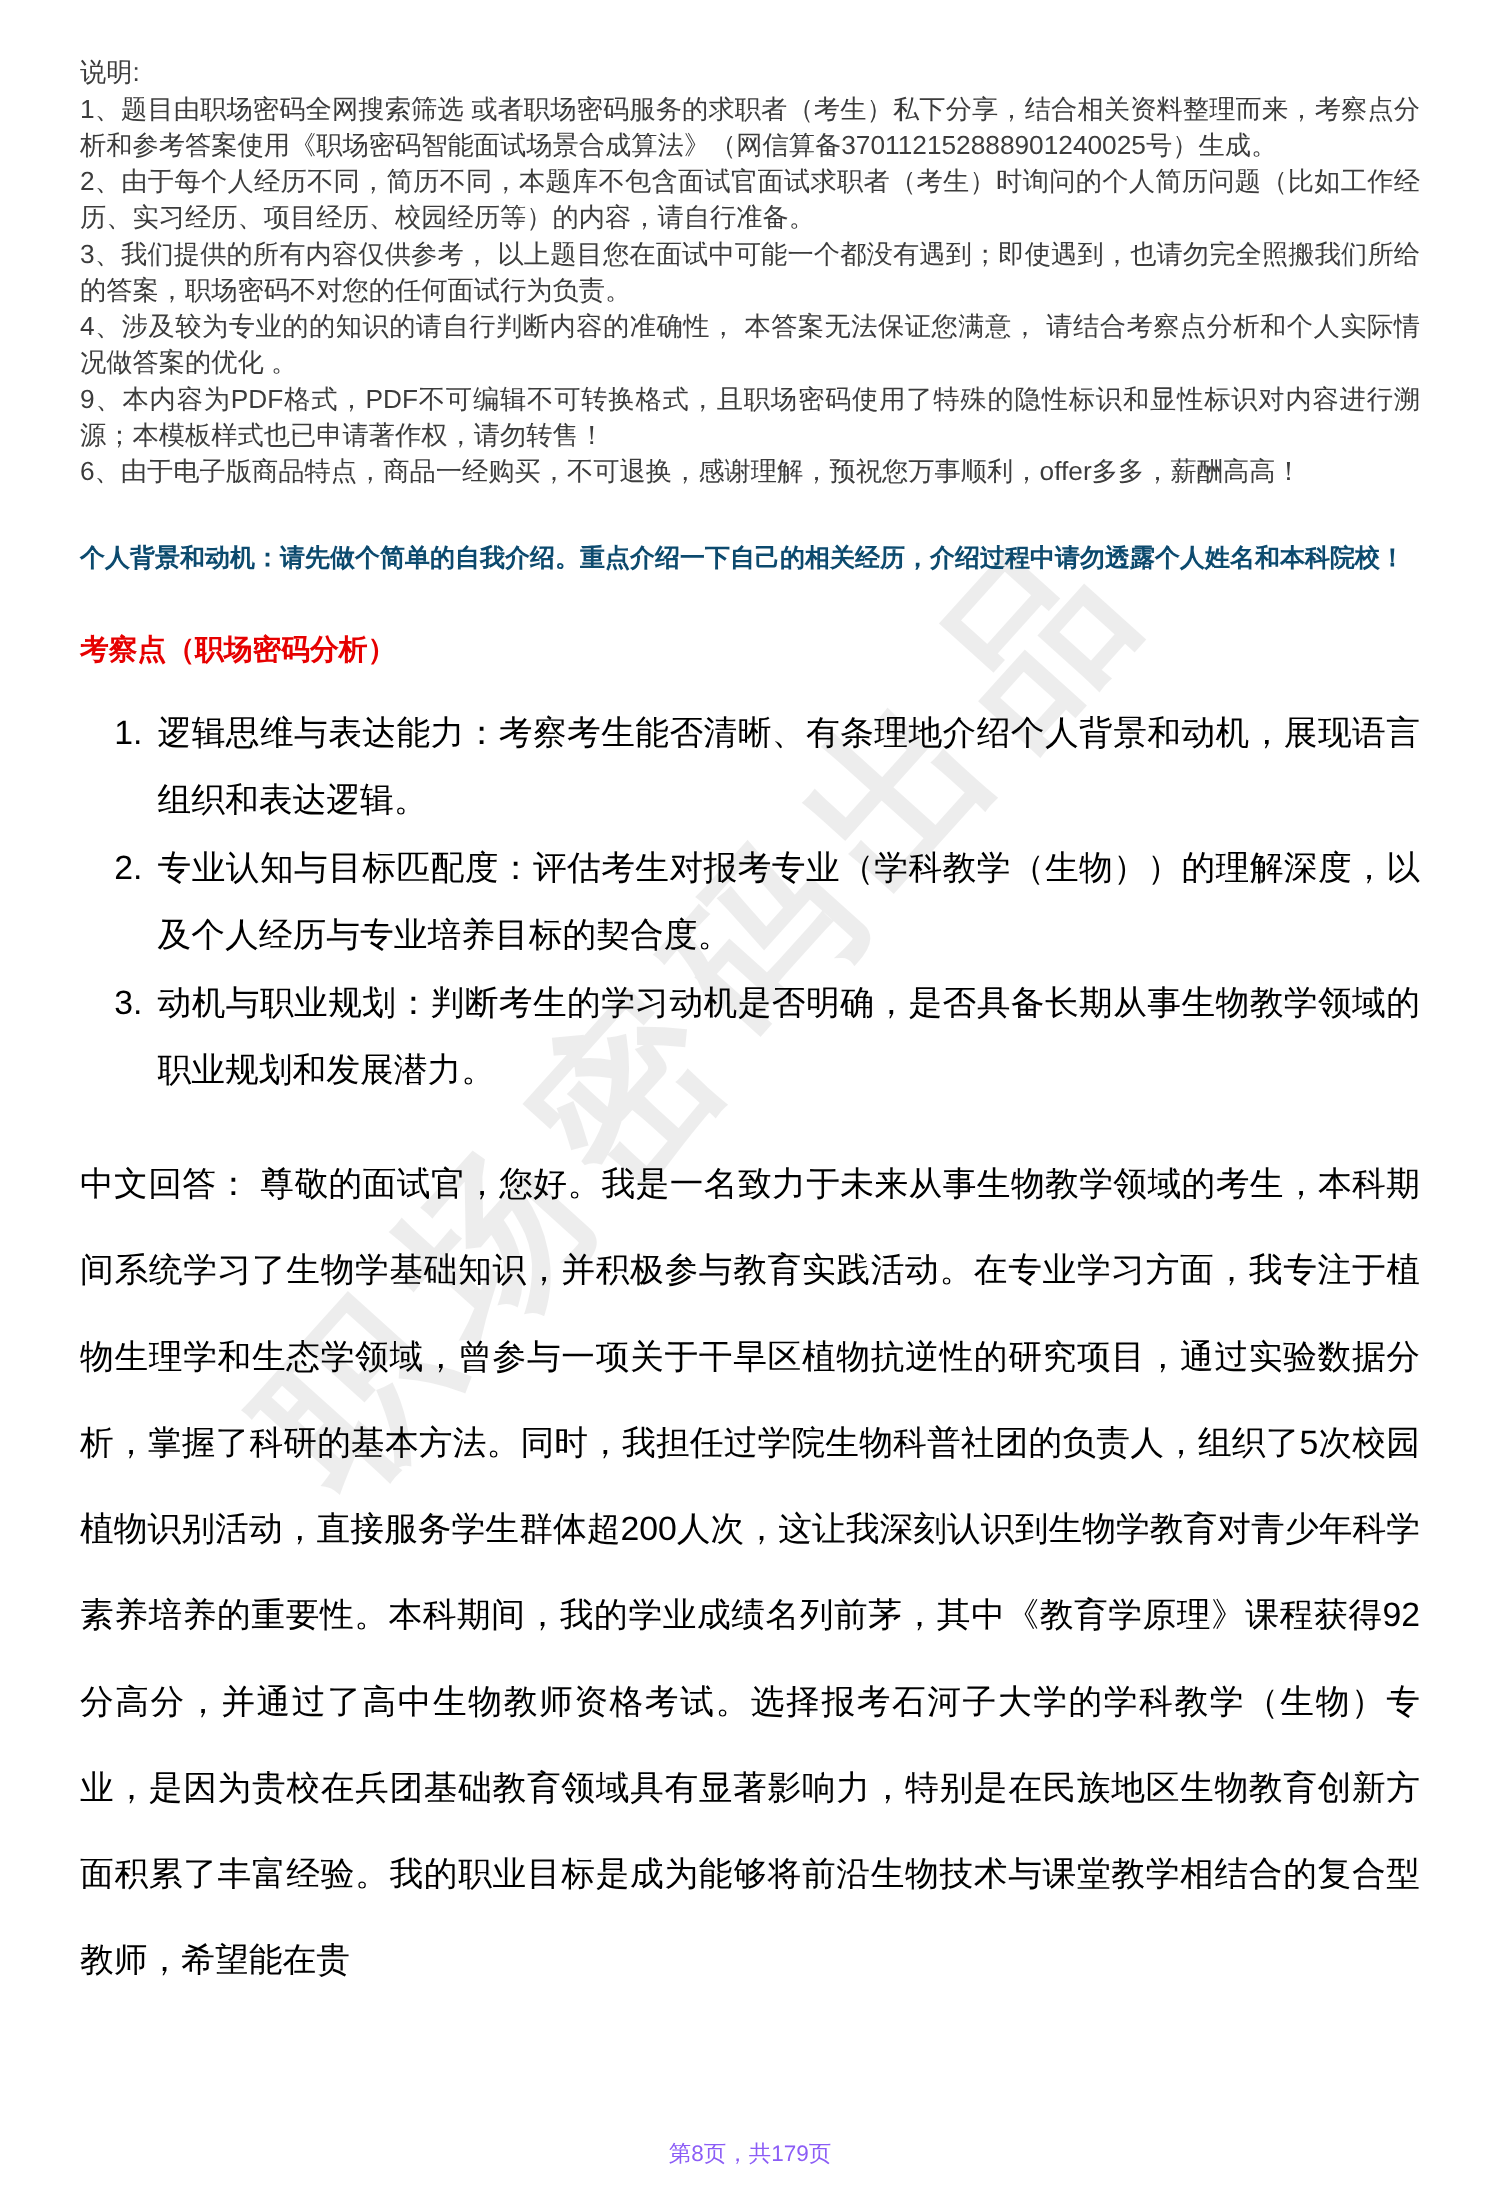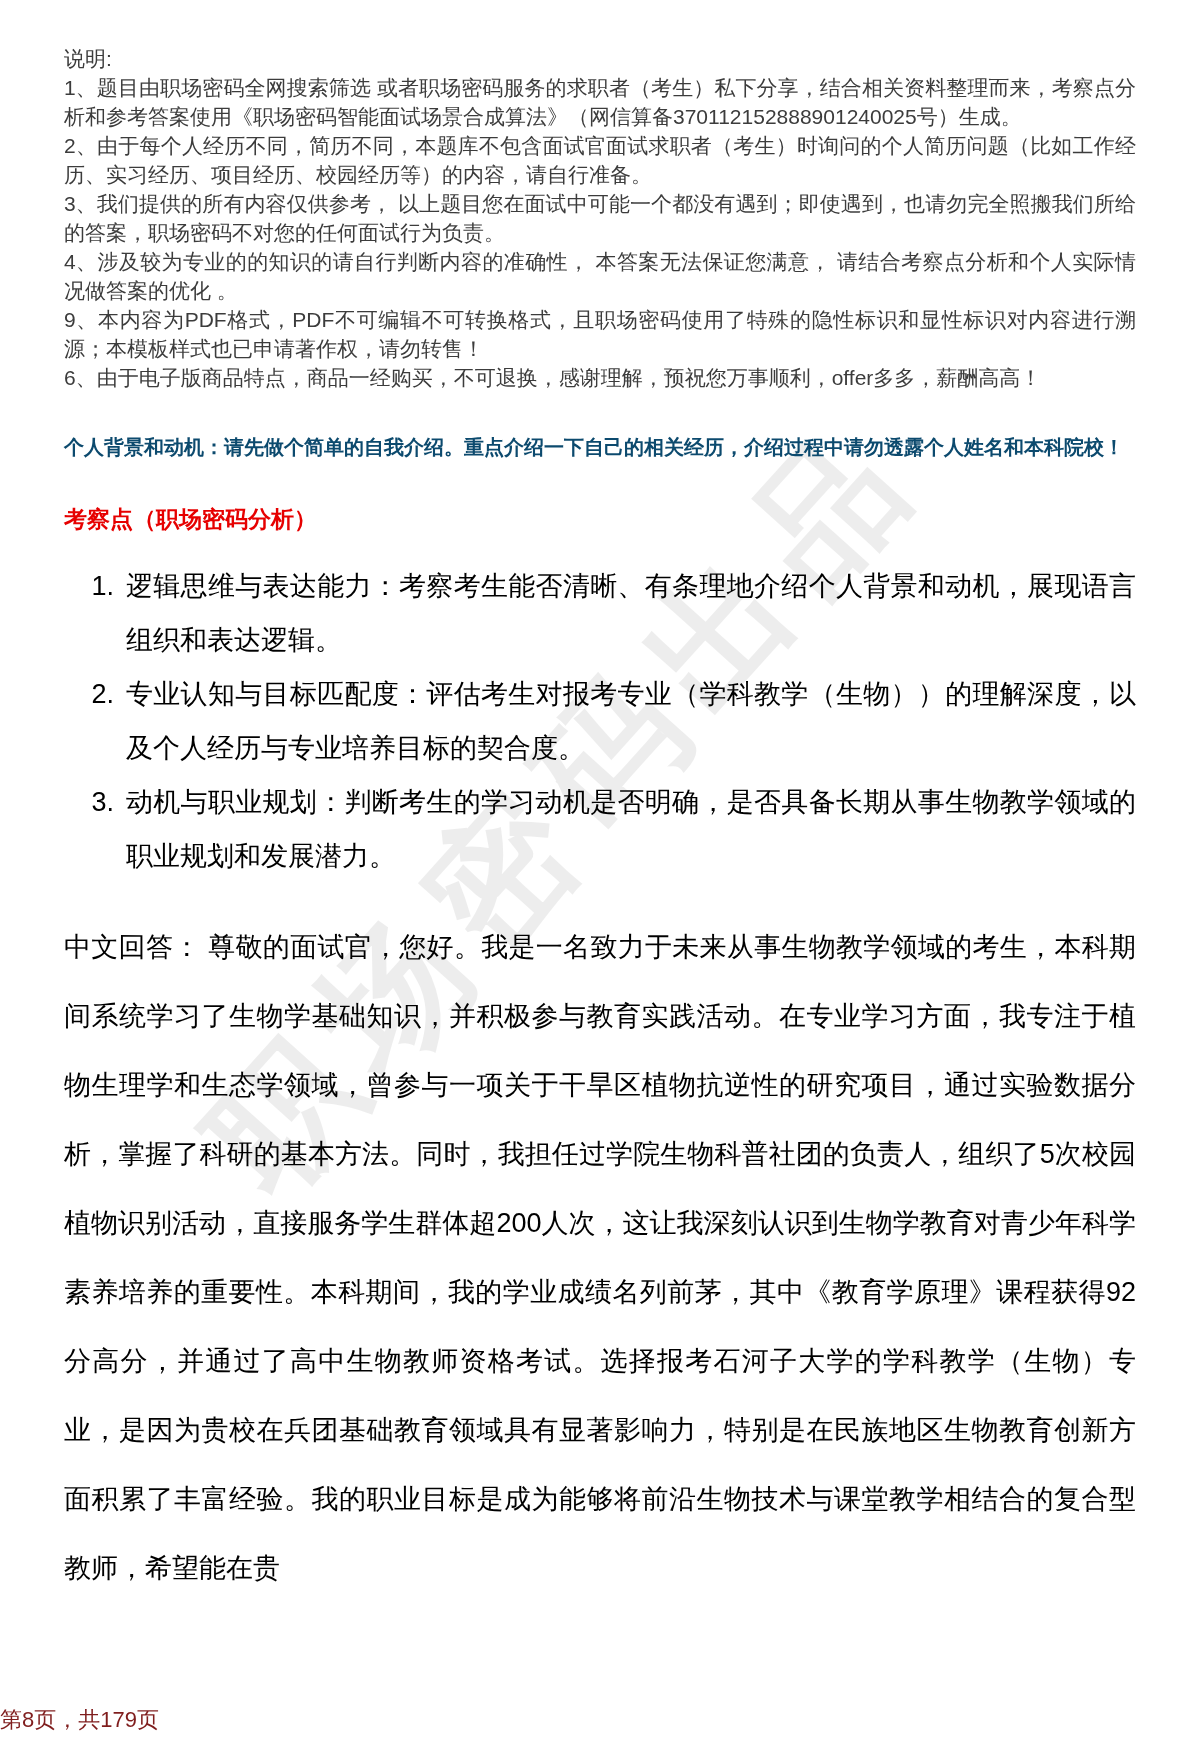--- a/index.html
+++ b/index.html
@@ -85,23 +85,23 @@
     font-size: 27px;
     line-height: 69px;
     color: #000;
     text-align: justify;
   }
   .footer {
     position: absolute;
     bottom: 20px;
     left: 0;
     width: 100%;
-    text-align: left;
-    font-size: 22px;
-    color: #7f1d1d;
+    text-align: center;
+    font-size: 18px;
+    color: #8b5cf6;
     z-index: 1;
   }
 </style>
 </head>
 <body>
 
 <div class="page">
 
   <div class="watermark">职场密码出品</div>
 

